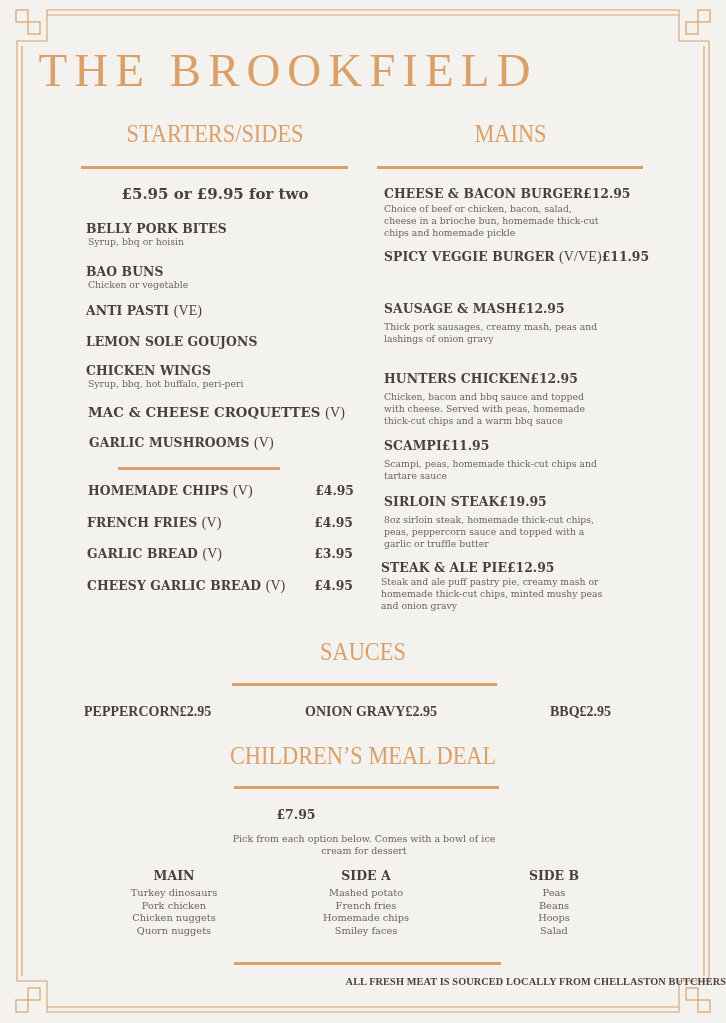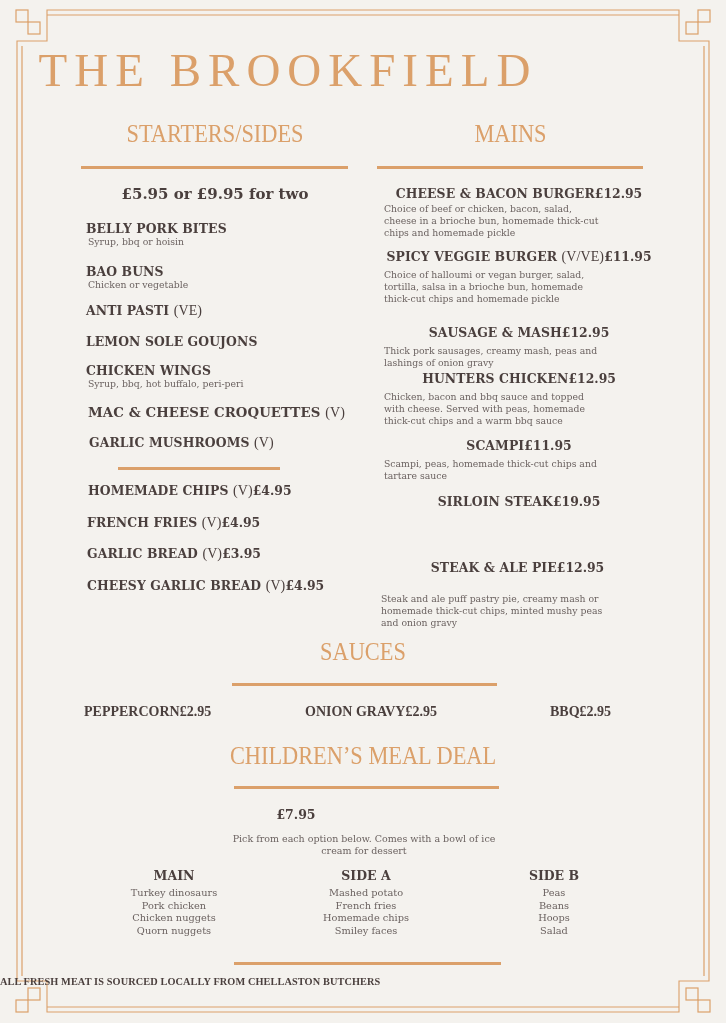--- a/index.html
+++ b/index.html
@@ -31,41 +31,41 @@
     .item-name {
       font-family: "DejaVu Serif", serif; font-weight: bold; font-size: 12.4px;
       color: #4a3f3d; letter-spacing: 0.1px; white-space: nowrap;
     }
     .item-name .tag { font-family: "Liberation Serif", serif; font-weight: normal; font-size: 14px; }
     .item-desc {
       font-family: "DejaVu Serif", serif; font-size: 9.3px; color: #6b6260; line-height: 12px;
     }
 
     .starter { position: absolute; left: 86px; }
-    .side-row { position: absolute; left: 87px; width: 266px; display: flex; }
+    .side-row { position: absolute; left: 87px; width: 266px; display: flex; justify-content: space-between; }
     .side-row .price { font-family: "DejaVu Serif", serif; font-weight: bold; font-size: 12.4px; color: #4a3f3d; }
 
     .main-item { position: absolute; left: 384px; width: 270px; }
-    .main-item .row { display: flex; justify-content: center; align-items: baseline; }
+    .main-item .row { display: flex; justify-content: flex-start; align-items: baseline; }
     .main-item .price { font-family: "DejaVu Serif", serif; font-weight: bold; font-size: 12.4px; color: #4a3f3d; }
     .main-item .item-desc { margin-top: 4px; width: 215px; }
 
     .sauce { position: absolute; top: 704px; display: flex; 
       font-family: "Liberation Serif", serif; font-weight: bold; font-size: 14px; color: #4a3f3d; }
 
     .kids-price { position: absolute; left: 0; width: 592px; top: 807px; text-align: center;
       font-family: "DejaVu Serif", serif; font-weight: bold; font-size: 12.5px; color: #4a3f3d; }
     .kids-intro { position: absolute; left: 230px; width: 268px; top: 833px; text-align: center;
       font-family: "DejaVu Serif", serif; font-size: 9.5px; line-height: 12px; color: #6b6260; }
 
     .kids-col { position: absolute; top: 868px; text-align: center; width: 140px; }
     .kids-col .head { font-family: "DejaVu Serif", serif; font-weight: bold; font-size: 12.5px; color: #4a3f3d; margin-bottom: 4px; }
     .kids-col .opt { font-family: "DejaVu Serif", serif; font-size: 9.8px; line-height: 12.5px; color: #6b6260; }
 
-    .footer-note { position: absolute; left: 0; width: 726px; top: 976px; text-align: left;
+    .footer-note { position: absolute; left: 0; width: 726px; top: 976px; text-align: right;
       font-family: "Liberation Serif", serif; font-weight: bold; font-size: 10.3px; letter-spacing: 0.1px; color: #4a3f3d; }
   </style>
 </head>
 <body>
 
 <svg class="frame" viewBox="0 0 726 1023" width="726" height="1023">
   <g fill="none" stroke="#dba06a" stroke-width="1.2">
 
     <path d="M47 10 H679 V41 H709 V981 H679 V1012 H47 V981 H17 V41 H47 Z" stroke-width="1.1"></path>
 
@@ -147,23 +147,22 @@
     <div class="item-name">CHEESE &amp; BACON BURGER</div>
     <div class="price">£12.95</div>
   </div>
   <div class="item-desc" style="margin-top:2px;">Choice of beef or chicken, bacon, salad, cheese in a brioche bun, homemade thick-cut chips and homemade pickle</div>
 </div>
 <div class="main-item" style="top:249px;">
   <div class="row">
     <div class="item-name"><span>SPICY VEGGIE BURGER</span> <span class="tag">(V/VE)</span></div>
     <div class="price">£11.95</div>
   </div>
-  <div class="item-desc">Choice of halloumi or vegan burger, salad, tortilla, salsa in a brioche bun, homemade thick-cut chips and homemade pickle</div>
-</div>
-<div class="main-item" style="top:325px;">
+</div>
+<div class="main-item" style="top:301px;">
   <div class="row">
     <div class="item-name">SAUSAGE &amp; MASH</div>
     <div class="price">£12.95</div>
   </div>
   <div class="item-desc" style="margin-top:5px;">Thick pork sausages, creamy mash, peas and lashings of onion gravy</div>
 </div>
 <div class="main-item" style="top:371px;">
   <div class="row">
     <div class="item-name">HUNTERS CHICKEN</div>
     <div class="price">£12.95</div>
@@ -175,27 +174,28 @@
     <div class="item-name">SCAMPI</div>
     <div class="price">£11.95</div>
   </div>
   <div class="item-desc" style="margin-top:5px;">Scampi, peas, homemade thick-cut chips and tartare sauce</div>
 </div>
 <div class="main-item" style="top:494px;">
   <div class="row">
     <div class="item-name">SIRLOIN STEAK</div>
     <div class="price">£19.95</div>
   </div>
+  <div class="item-desc" style="margin-top:5px;">8oz sirloin steak, homemade thick-cut chips, peas, peppercorn sauce and topped with a garlic or truffle butter</div>
 </div>
 <div class="main-item" style="top:560px; left:381px; width:273px;">
   <div class="row">
     <div class="item-name">STEAK &amp; ALE PIE</div>
     <div class="price">£12.95</div>
   </div>
-  <div class="item-desc" style="margin-top:18px; width:222px;">Steak and ale puff pastry pie, creamy mash or homemade thick-cut chips, minted mushy peas and onion gravy</div>
+  <div class="item-desc" style="margin-top:1px; width:222px;">Steak and ale puff pastry pie, creamy mash or homemade thick-cut chips, minted mushy peas and onion gravy</div>
 </div>
 
 <div class="section-heading" style="left:0; width:726px; top:637px;">SAUCES</div>
 <div class="rule" style="left:232px; width:265px; top:683px;"></div>
 
 <div class="sauce" style="left:84px;">
   <span>PEPPERCORN</span>
   <span>£2.95</span>
 </div>
 <div class="sauce" style="left:305px;">

